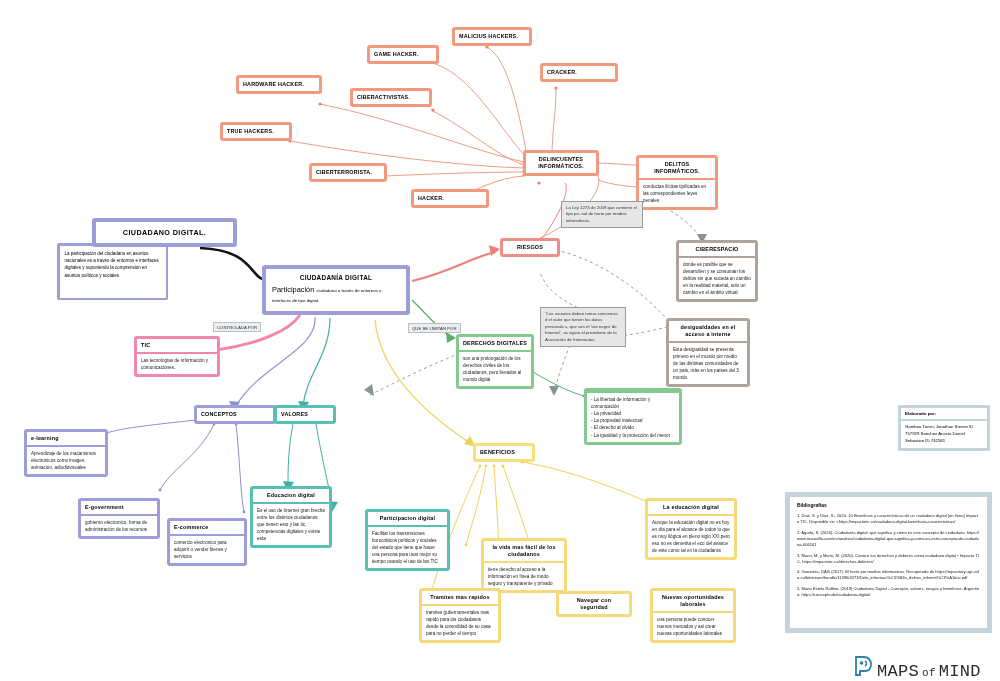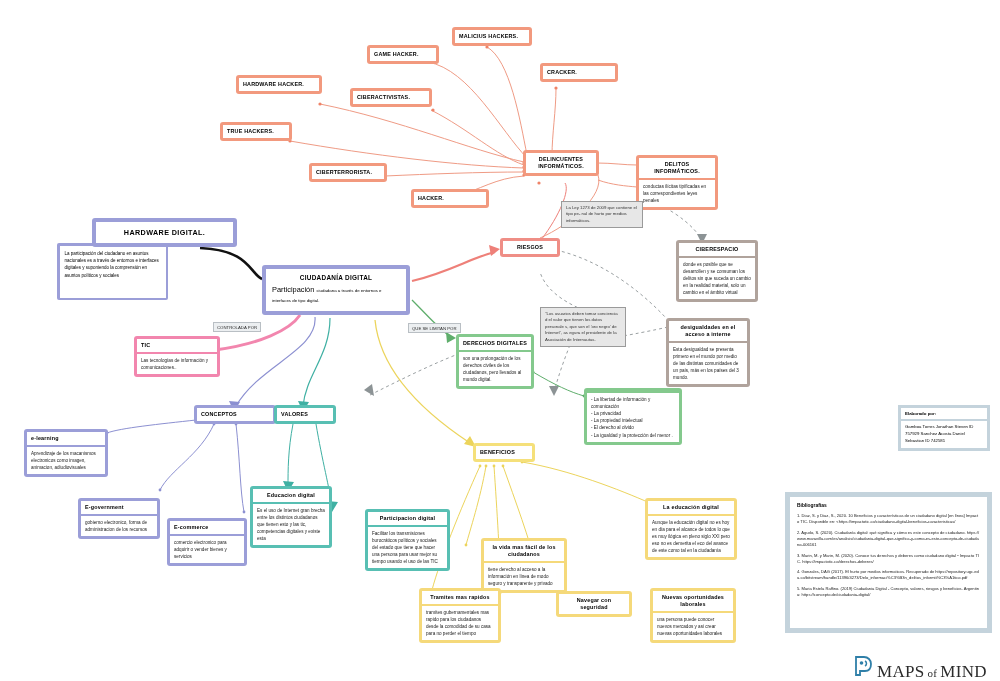--- a/index.html
+++ b/index.html
@@ -146,21 +146,21 @@
   }
   #authors .h { background:#fff; font-size:4.4px; font-weight:bold; padding:3px 4px; }
   #authors .b { background:#fff; font-size:4.3px; line-height:1.6; padding:3px 4px; margin-top:2px; }
 
   
   #logo {
     position:absolute; left:853px; top:650px; z-index:5;
     display:flex; align-items:center; gap:4px;
   }
   #logo .word {
-    font-family:Liberation Serif, serif;
+    font-family:Liberation Mono, monospace;
     font-size:17px; color:#2b2b2b; letter-spacing:.3px;margin-top:12px;
   }
   #logo .word .of { font-size:11px; }
 
   .rights { font-size:4.4px; line-height:1.75; }
 </style>
 </head>
 <body>
 
 <div id="canvas">
@@ -325,21 +325,21 @@
 
   <div class="note" style="left:561px; top:201px; width:82px;">La Ley 1273 de 2009 que contiene el tipo pe- nal de hurto por medios informáticos.</div>
 
   <div class="node n-salmon titleonly" style="left:500px; top:238px; width:60px;">
     <div class="title center">RIESGOS</div>
   </div>
 
   <div class="note" style="left:540px; top:307px; width:86px;">"Los usuarios deben tomar conciencia d el valor que tienen los datos personale s, que son el 'oro negro' de Internet", as egura el presidente de la Asociación de Internautas.</div>
 
   <div id="cd-node">
-    <div class="inner">HARDWARE DIGITAL.</div>
+    <div class="inner">CIUDADANO DIGITAL.</div>
   </div>
   <div id="cd-desc">
     <div class="inner">La participación del ciudadano en asuntos nacionales es a través de entornos e interfaces digitales y suponiendo la comprensión en asuntos políticos y sociales</div>
   </div>
 
   <div id="root-node">
     <div class="inner">
       <div class="r-title">CIUDADANÍA DIGITAL</div>
       <div class="r-sub">
         <span>Participación</span>

